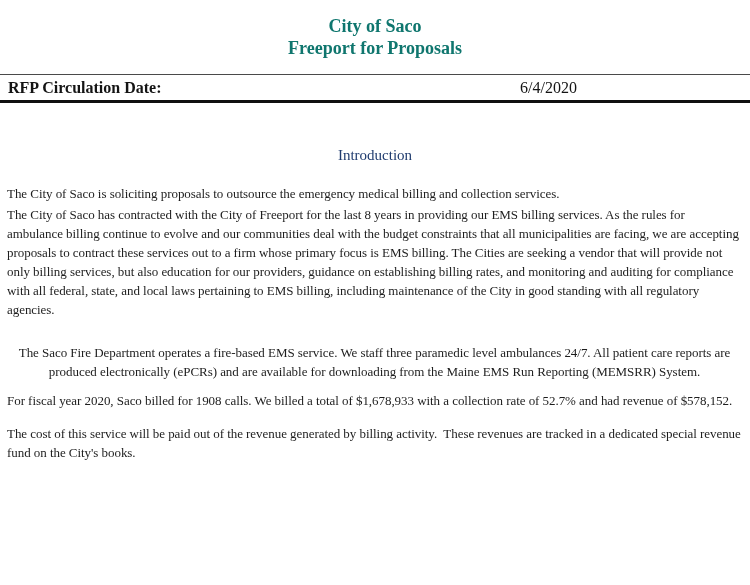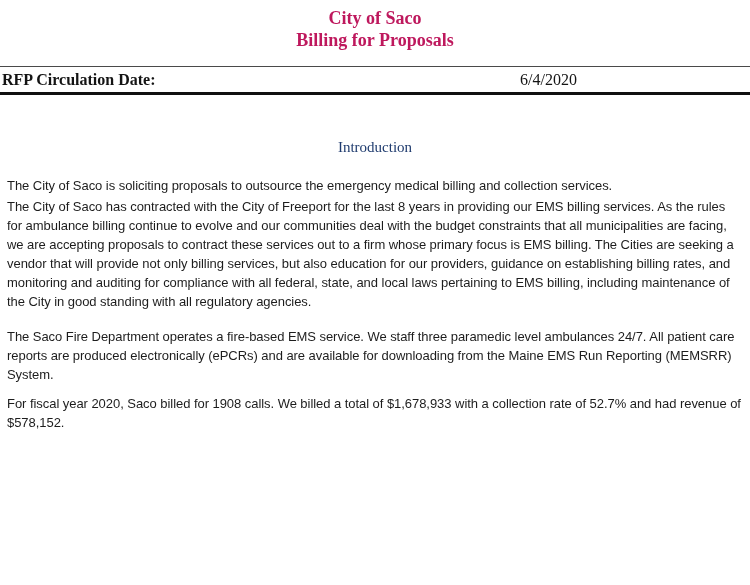--- a/index.html
+++ b/index.html
@@ -11,38 +11,38 @@
     position: relative;
     width: 750px;
     height: 585px;
     background: #ffffff;
     overflow: hidden;
     box-sizing: border-box;
     font-family: "Liberation Sans", sans-serif;
   }
   
   .doc-header {
-    padding-top: 7px;
+    padding-top: 15px;
     text-align: center;
     font-family: "Liberation Serif", "DejaVu Serif", serif;
     font-weight: bold;
     font-size: 18px;
     line-height: 22px;
-    color: #be185d;
+    color: #0f766e;
   }
   
   .info-table {
     margin-top: 15px;
     border-top: 1px solid #4a4a4a;
     border-bottom: 3px solid #101010;
     padding: 3px 0;
   }
   .info-row {
     position: relative;
-    padding-left: 2px;
+    padding-left: 8px;
     font-family: "Liberation Serif", "DejaVu Serif", serif;
     font-size: 16px;
     line-height: 19px;
     color: #141414;
   }
   .info-row .label { font-weight: bold; }
   .info-row .value {
     position: absolute;
     left: 520px;
     top: 0;
@@ -57,55 +57,56 @@
     font-size: 15px;
     line-height: 26px;
     color: var(--heading, #1F3B6E);
   }
   .h-intro { margin-top: 39px; }
   .h-bg    { margin-top: 16px; }
   
   .body-p {
     margin: 0;
     padding: 0 8px 0 7px;
-    font-family: Liberation Sans, sans-serif;
+    font-family: Liberation Serif, serif;
     font-size: 13px;
     letter-spacing: -0.05px;
     line-height: 19px;
     color: var(--body_text, #1d1d1d);
     white-space: pre-wrap;
   }
   .p-intro { margin-top: 16px; }
   .p-bg1   { margin-top: 2px; }
-  .p-bg2   { margin-top: 16px; }
+  .p-bg2   { margin-top: 24px; text-align: center; }
   .p-bg3   { margin-top: 10px; }
   .p-bg4   { margin-top: 14px; }
 </style>
 </head>
 <body>
 
 <div class="page">
 
   <div class="doc-header">
     <div>City of Saco</div>
-    <div>Billing for Proposals</div>
+    <div>Freeport for Proposals</div>
   </div>
 
   <div class="info-table">
     <div class="info-row">
       <span class="label">RFP Circulation Date:</span>
       <span class="value">6/4/2020</span>
     </div>
   </div>
 
   <h2 class="section-heading h-intro">Introduction</h2>
 
   <p class="body-p p-intro">The City of Saco is soliciting proposals to outsource the emergency medical billing and collection services.</p>
 
 
   <p class="body-p p-bg1">The City of Saco has contracted with the City of Freeport for the last 8 years in providing our EMS billing services. As the rules for ambulance billing continue to evolve and our communities deal with the budget constraints that all municipalities are facing, we are accepting proposals to contract these services out to a firm whose primary focus is EMS billing. The Cities are seeking a vendor that will provide not only billing services, but also education for our providers, guidance on establishing billing rates, and monitoring and auditing for compliance with all federal, state, and local laws pertaining to EMS billing, including maintenance of the City in good standing with all regulatory agencies.</p>
 
   <p class="body-p p-bg2">The Saco Fire Department operates a fire-based EMS service. We staff three paramedic level ambulances 24/7. All patient care reports are produced electronically (ePCRs) and are available for downloading from the Maine EMS Run Reporting (MEMSRR) System.</p>
 
   <p class="body-p p-bg3">For fiscal year 2020, Saco billed for 1908 calls. We billed a total of $1,678,933 with a collection rate of 52.7% and had revenue of $578,152.</p>
 
+  <p class="body-p p-bg4">The cost of this service will be paid out of the revenue generated by billing activity.  These revenues are tracked in a dedicated special revenue fund on the City's books.</p>
 
 </div>
 
 </body></html>

